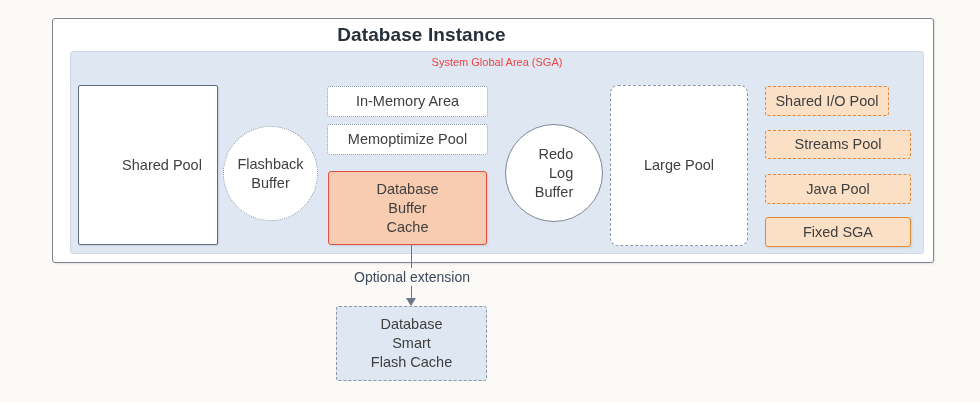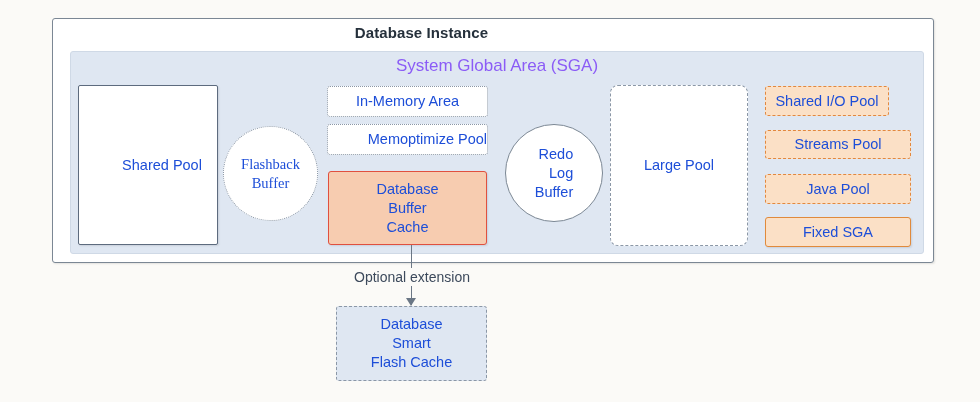--- a/index.html
+++ b/index.html
@@ -22,50 +22,50 @@
     left: 52px; top: 18px; width: 882px; height: 245px;
     background: #ffffff;
     border: 1.4px solid #7b8794;
     border-radius: 3px;
     box-shadow: 1px 1px 2px rgba(0,0,0,0.10);
   }
   .instance-title {
     position: absolute;
     left: 52px; top: 24px; width: 739px;
     text-align: center;
-    font-size: 15px;
+    font-size: 19px;
     font-weight: bold;
     color: #25303b;
     letter-spacing: 0.1px;
   }
 
   
   .sga-frame {
     left: 70px; top: 51px; width: 854px; height: 203px;
     background: #dfe7f2;
     border: 1px solid #cfd9e6;
     border-radius: 3px;
   }
   .sga-title {
     position: absolute;
     left: 70px; top: 56px; width: 854px;
     text-align: center;
-    font-size: 17px;
-    color: #8b5cf6;
+    font-size: 11px;
+    color: #ef4444;
   }
 
   
   .shape {
     display: flex;
     align-items: center;
     justify-content: center;
     text-align: center;
     font-size: 14.5px;
     line-height: 19px;
-    color: #1d4ed8;
+    color: #404040;
     box-sizing: border-box;
   }
   .solid-rect {
     background: #ffffff;
     border: 1.3px solid #5d6b7e;
     border-radius: 2px;
     box-shadow: 1px 1px 2px rgba(0,0,0,0.10);
   }
   .dotted-rect {
     background: #ffffff;
@@ -74,21 +74,20 @@
   }
   .dashed-rect {
     background: #ffffff;
     border: 1.4px dashed #8b97a6;
     border-radius: 8px;
   }
   .dotted-circle {
     background: #ffffff;
     border: 1.4px dotted #8b97a6;
     border-radius: 50%;
-    font-family: Liberation Serif, serif;
   }
   .solid-circle {
     background: #ffffff;
     border: 1.2px solid #7b8794;
     border-radius: 50%;
     text-align: right;
   }
   .buffer-cache {
     background: #f7ccb0;
     border: 1.4px solid #e0503f;
@@ -154,21 +153,21 @@
   </div>
 
   <div class="box shape dotted-circle" style="left:223px; top:126px; width:95px; height:95px;">
     <span>Flashback<br>Buffer</span>
   </div>
 
   <div class="box shape dotted-rect" style="left:327px; top:86px; width:161px; height:31px;">
     <span>In-Memory Area</span>
   </div>
 
-  <div class="box shape dotted-rect" style="left:327px; top:124px; width:161px; height:31px;justify-content:flex-end;">
+  <div class="box shape dotted-rect" style="left:327px; top:124px; width:161px; height:31px;">
     <span>Memoptimize Pool</span>
   </div>
 
   <div class="box shape buffer-cache" style="left:328px; top:171px; width:159px; height:74px;">
     <span>Database<br>Buffer<br>Cache</span>
   </div>
 
   <div class="box shape solid-circle" style="left:505px; top:124px; width:98px; height:98px;">
     <span>Redo<br>Log<br>Buffer</span>
   </div>

